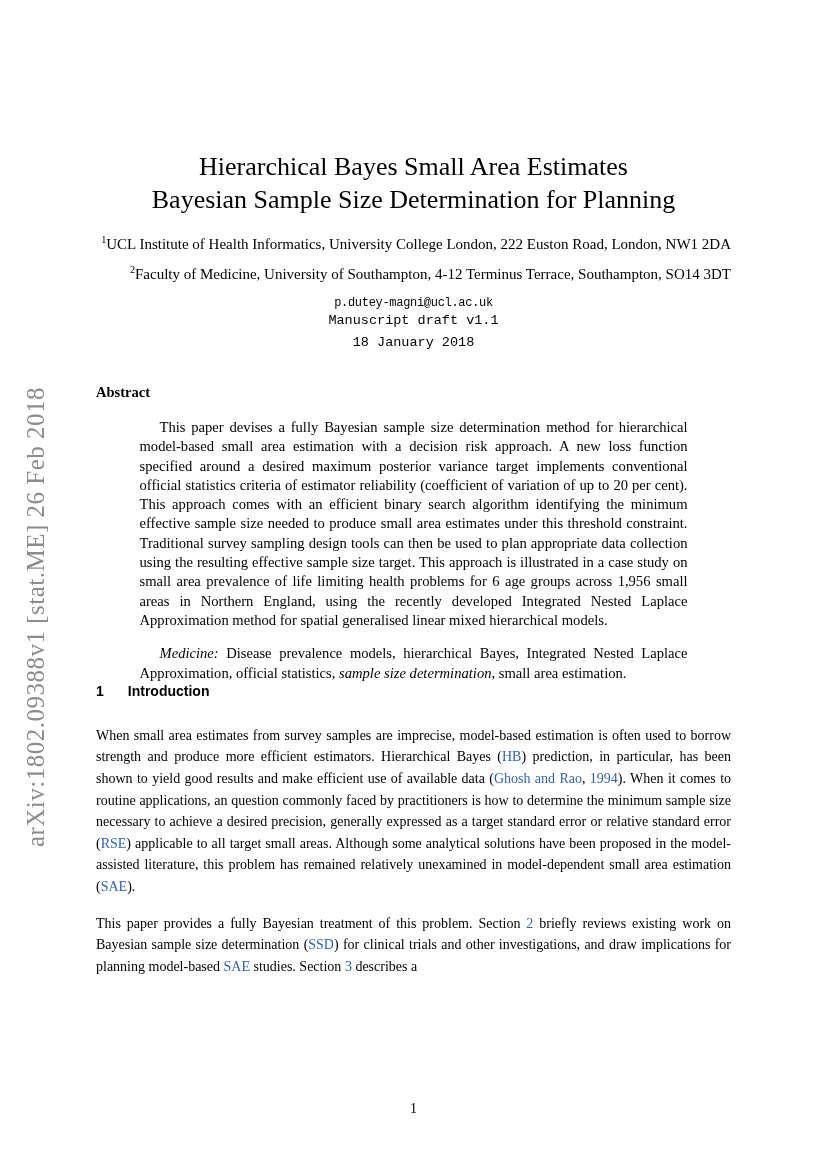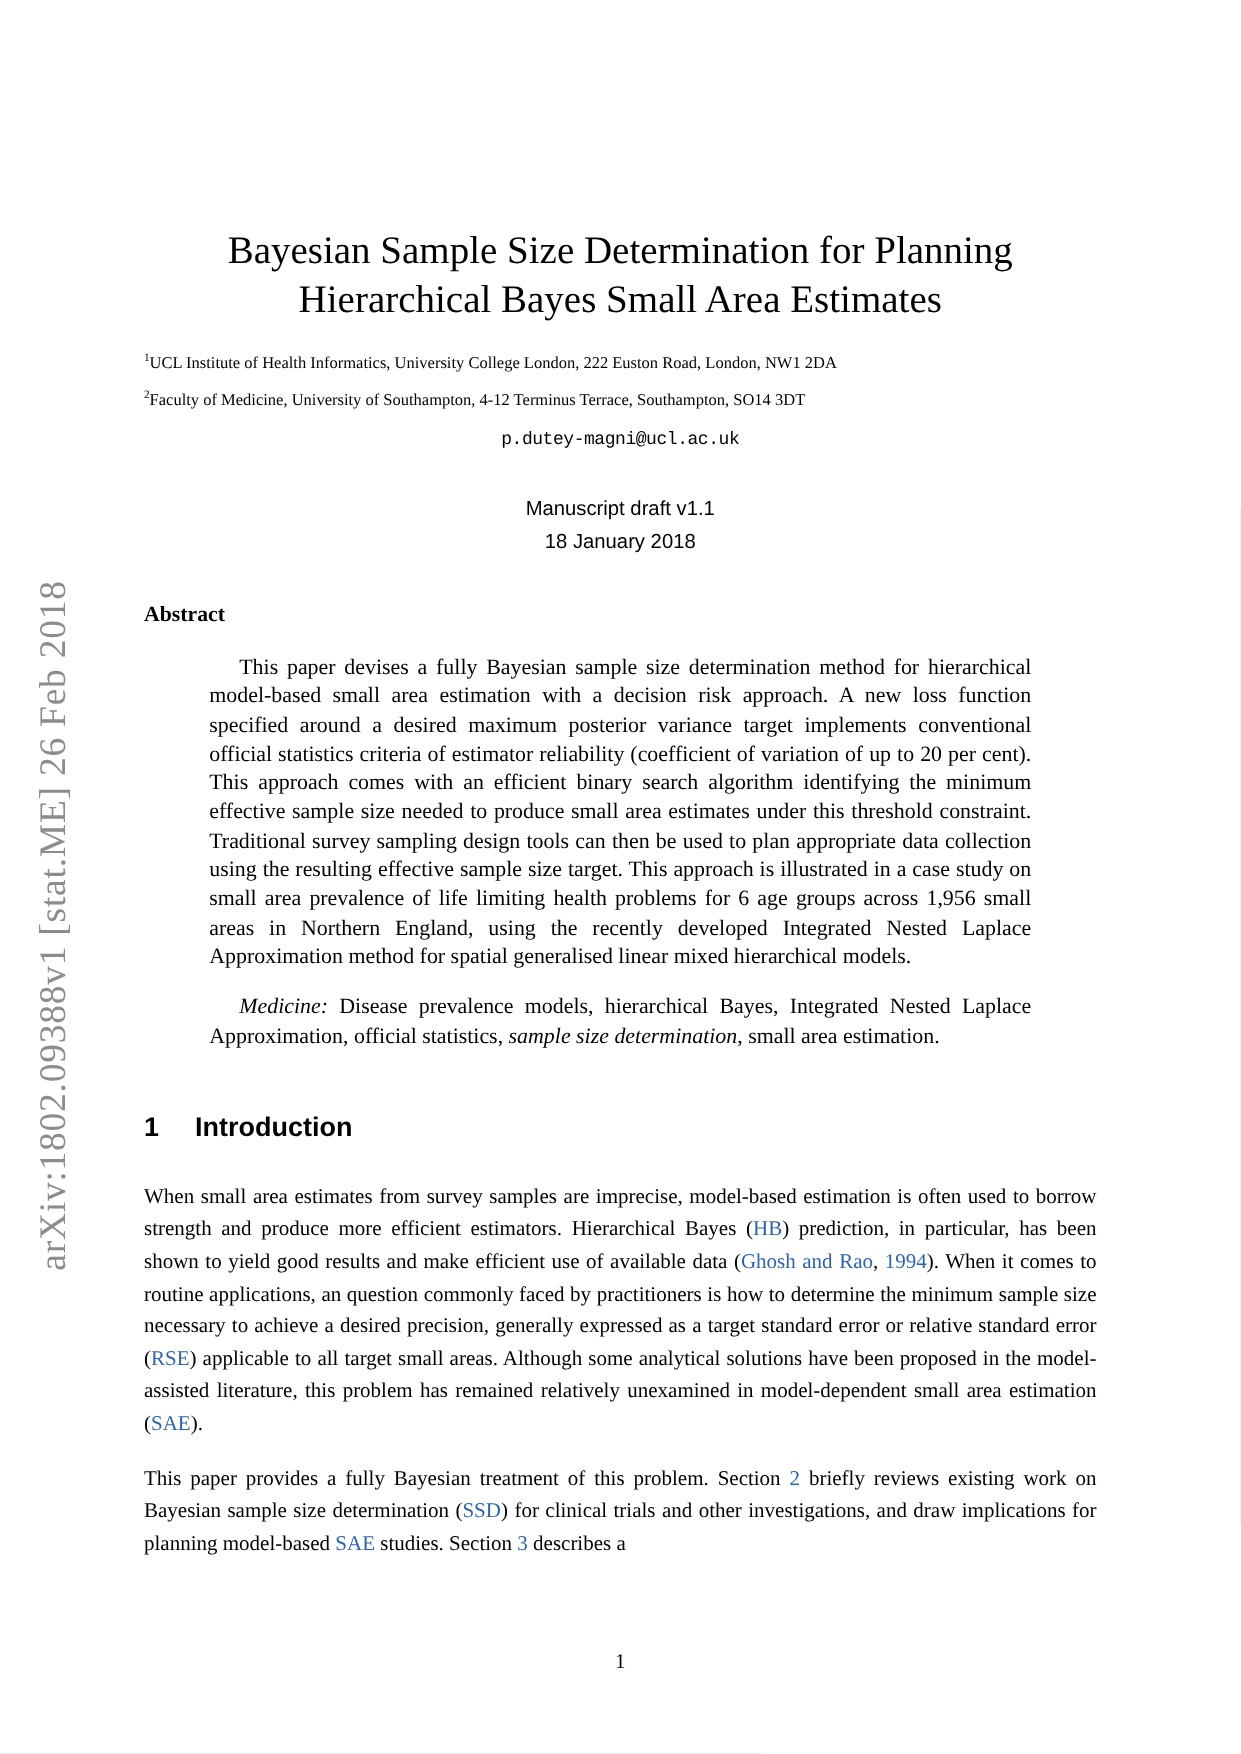--- a/index.html
+++ b/index.html
@@ -49,35 +49,34 @@
     text-align: center;
     font-size: 17px;
   }
   .sup {
     vertical-align: super;
     font-size: 0.68em;
     line-height: 0;
   }
   .affiliation {
     margin-top: 13px;
-    text-align: left;
-    font-size: 11px;
+    text-align: right;
+    font-size: 15px;
   }
   .affiliation:first-of-type { margin-top: 20px; }
   .email {
     margin-top: 13px;
     text-align: center;
     font-family: "Liberation Mono", "DejaVu Sans Mono", monospace;
     font-size: 12px;
     letter-spacing: -0.3px;
   }
   .manuscript {
-    margin-top: 28px;
     text-align: center;
-    font-family: Liberation Sans, sans-serif;
+    font-family: Liberation Mono, monospace;
     font-size: 13.5px;
     line-height: 22px;
   }
   .abstract-heading {
     margin-top: 30px;
     text-align: left;
     font-weight: bold;
     font-size: 14.5px;
   }
   .abstract-body {
@@ -85,24 +84,23 @@
     margin: 17px auto 0 auto;
     font-size: 14.6px;
     line-height: 19.3px;
     text-align: justify;
     text-indent: 20px;
   }
   .keywords { margin-top: 14px; }
   .italic { font-style: italic; }
   .link { color: var(--color-link); }
   .section-heading {
-    margin-top: 40px;
     font-family: "Liberation Sans", sans-serif;
     font-weight: bold;
-    font-size: 18px;
+    font-size: 14px;
   }
   .section-title { margin-left: 24px; }
   .body-par {
     margin-top: 26px;
     font-size: 14px;
     line-height: 21.6px;
     text-align: justify;
   }
   .body-par + .body-par { margin-top: 15px; }
   .page-number {
@@ -117,22 +115,22 @@
 </head>
 <body>
 
 <div class="page">
 
   <div class="watermark">arXiv:1802.09388v1  [stat.ME]  26 Feb 2018</div>
 
   <div class="content">
 
     <h1 class="title">
+      <span class="title-line">Hierarchical Bayes Small Area Estimates</span>
       <span class="title-line">Bayesian Sample Size Determination for Planning</span>
-      <span class="title-line">Hierarchical Bayes Small Area Estimates</span>
     </h1>
 
 
     <div class="affiliation"><span class="sup">1</span><span>UCL Institute of Health Informatics, University College London, 222 Euston Road, London, NW1 2DA</span></div>
     <div class="affiliation"><span class="sup">2</span><span>Faculty of Medicine, University of Southampton, 4-12 Terminus Terrace, Southampton, SO14 3DT</span></div>
 
     <div class="email">p.dutey-magni@ucl.ac.uk</div>
 
     <div class="manuscript">
       <div>Manuscript draft v1.1</div>

